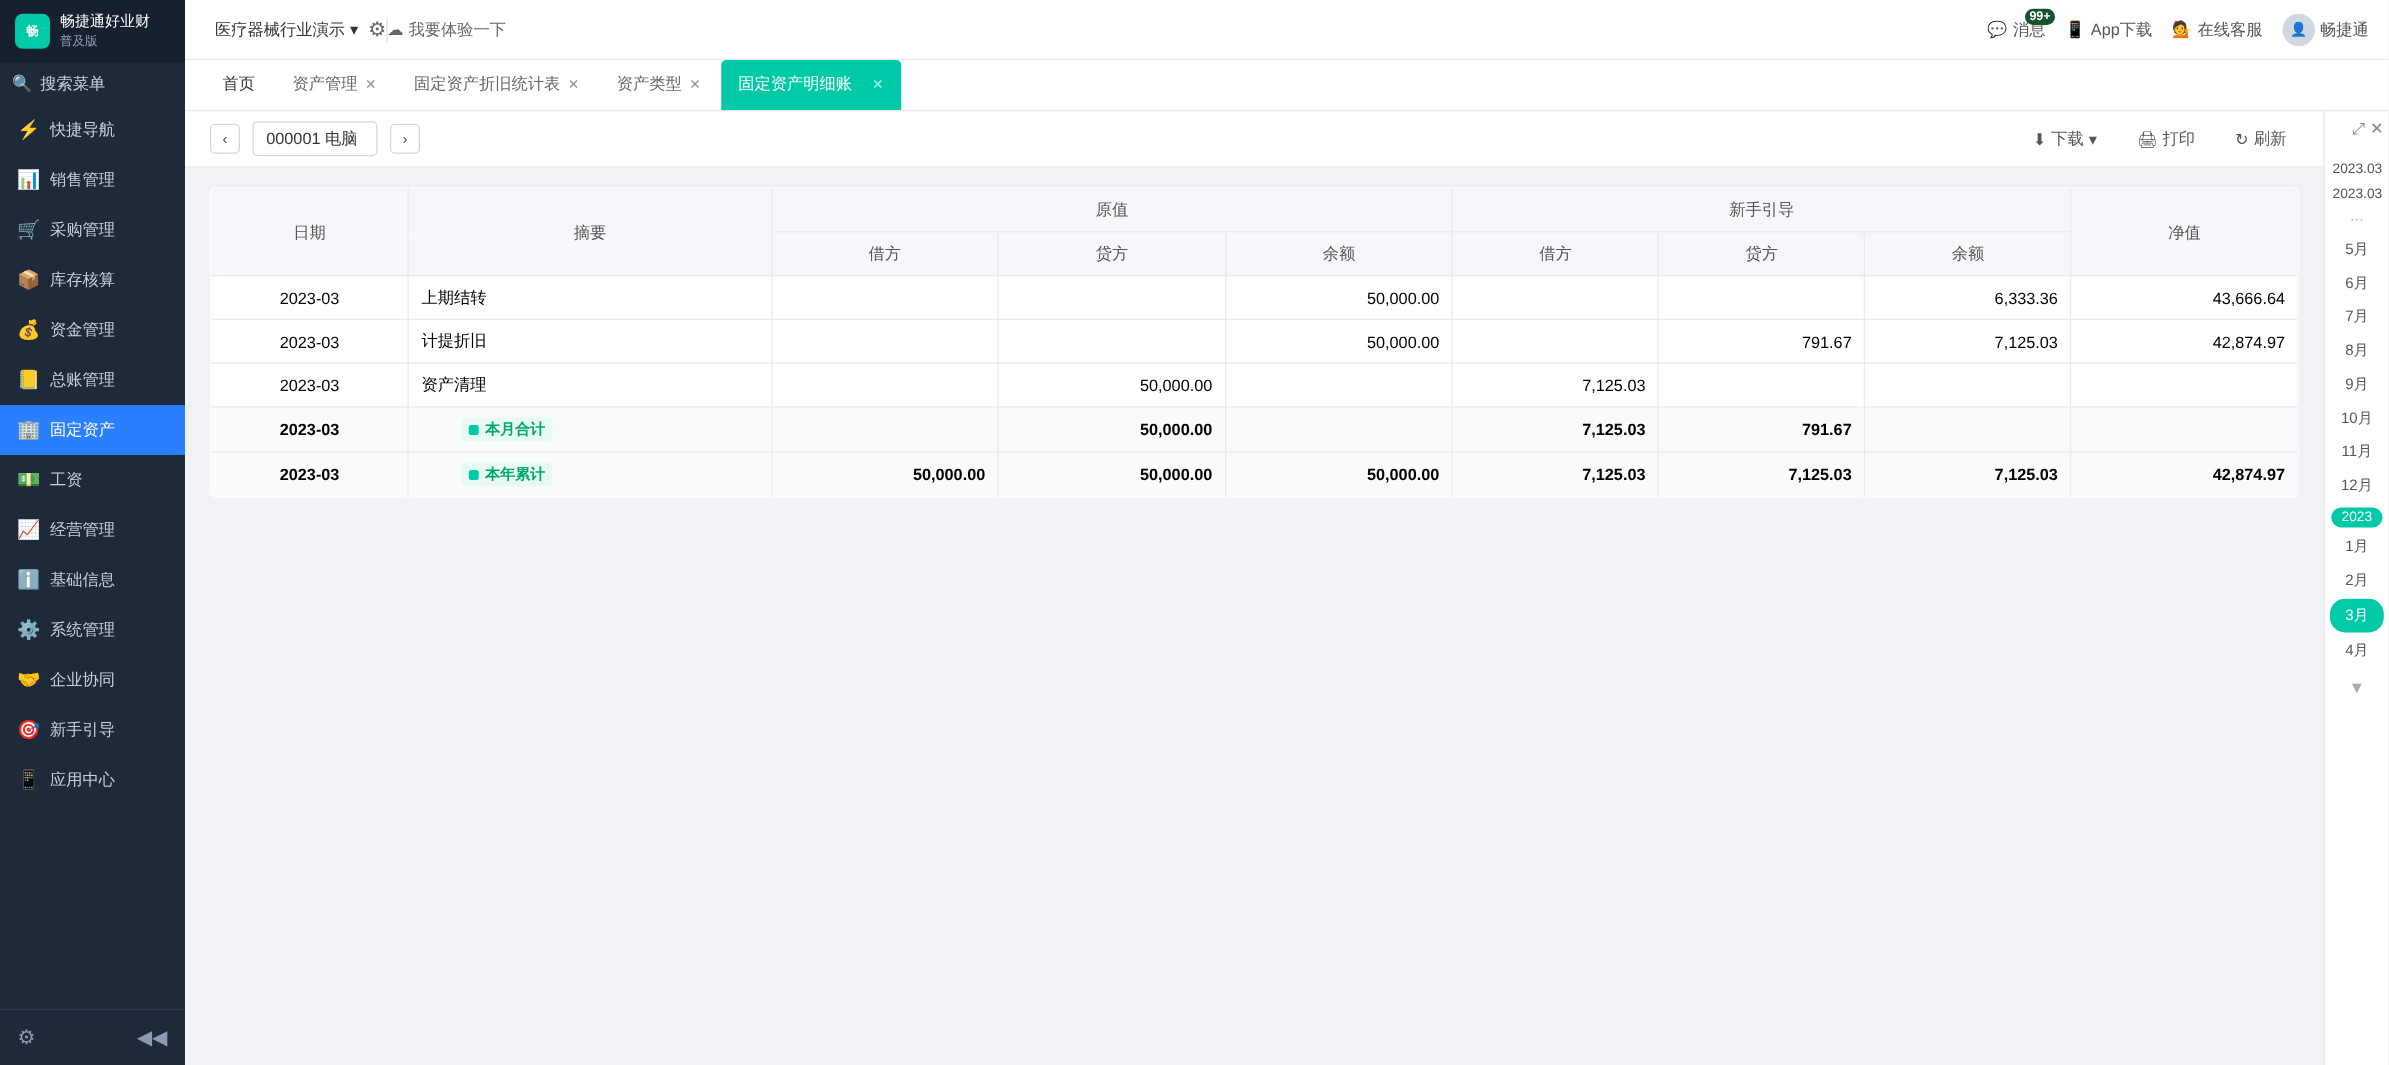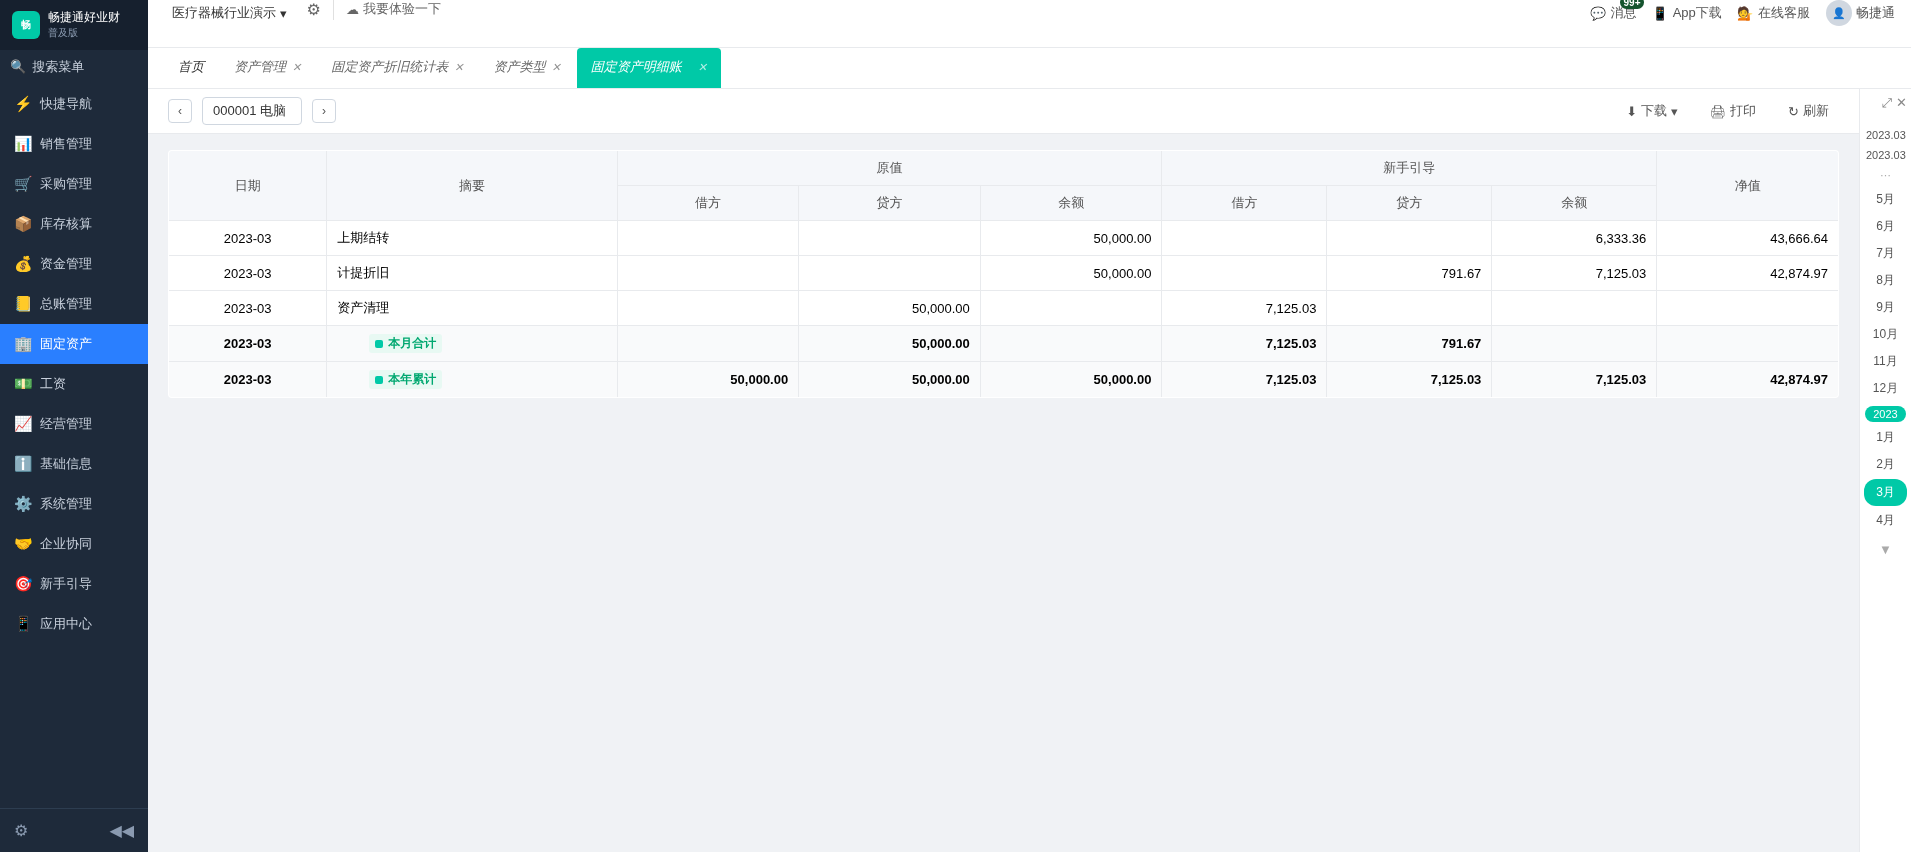--- a/index.html
+++ b/index.html
@@ -67,24 +67,23 @@
       flex-direction: column;
       height: 100%;
       overflow: hidden;
     }
 
     
     .topbar {
       background: #fff;
       border-bottom: 1px solid #e8eaed;
       display: flex;
-      align-items: flex-start;
+      align-items: center;
       padding: 0 16px;
       height: 48px;
-      gap: 12px;
       flex-shrink: 0;
     }
     .topbar-company {
       display: flex; align-items: center; gap: 4px;
       font-size: 13px; color: #333; cursor: pointer;
       padding: 4px 8px; border-radius: 4px;
     }
     .topbar-settings { cursor: pointer; color: #666; font-size: 16px; }
     .topbar-divider { width: 1px; height: 20px; background: #e0e0e0; }
     .topbar-experience {
@@ -132,21 +131,20 @@
       gap: 2px;
     }
     .tab {
       padding: 10px 14px;
       font-size: 13px;
       color: #666;
       cursor: pointer;
       border-bottom: 2px solid transparent;
       display: flex; align-items: center; gap: 6px;
       white-space: nowrap;
-      font-style: italic;
     }
     .tab.active {
       color: #fff;
       background: #00c9a7;
       border-radius: 4px 4px 0 0;
       border-bottom: 2px solid #00c9a7;
       gap: 16px;
     }
     .tab-close { font-size: 11px; opacity: 0.7; }
     .tab-home { color: #333; font-size: 13px; border-bottom: 2px solid transparent; }

